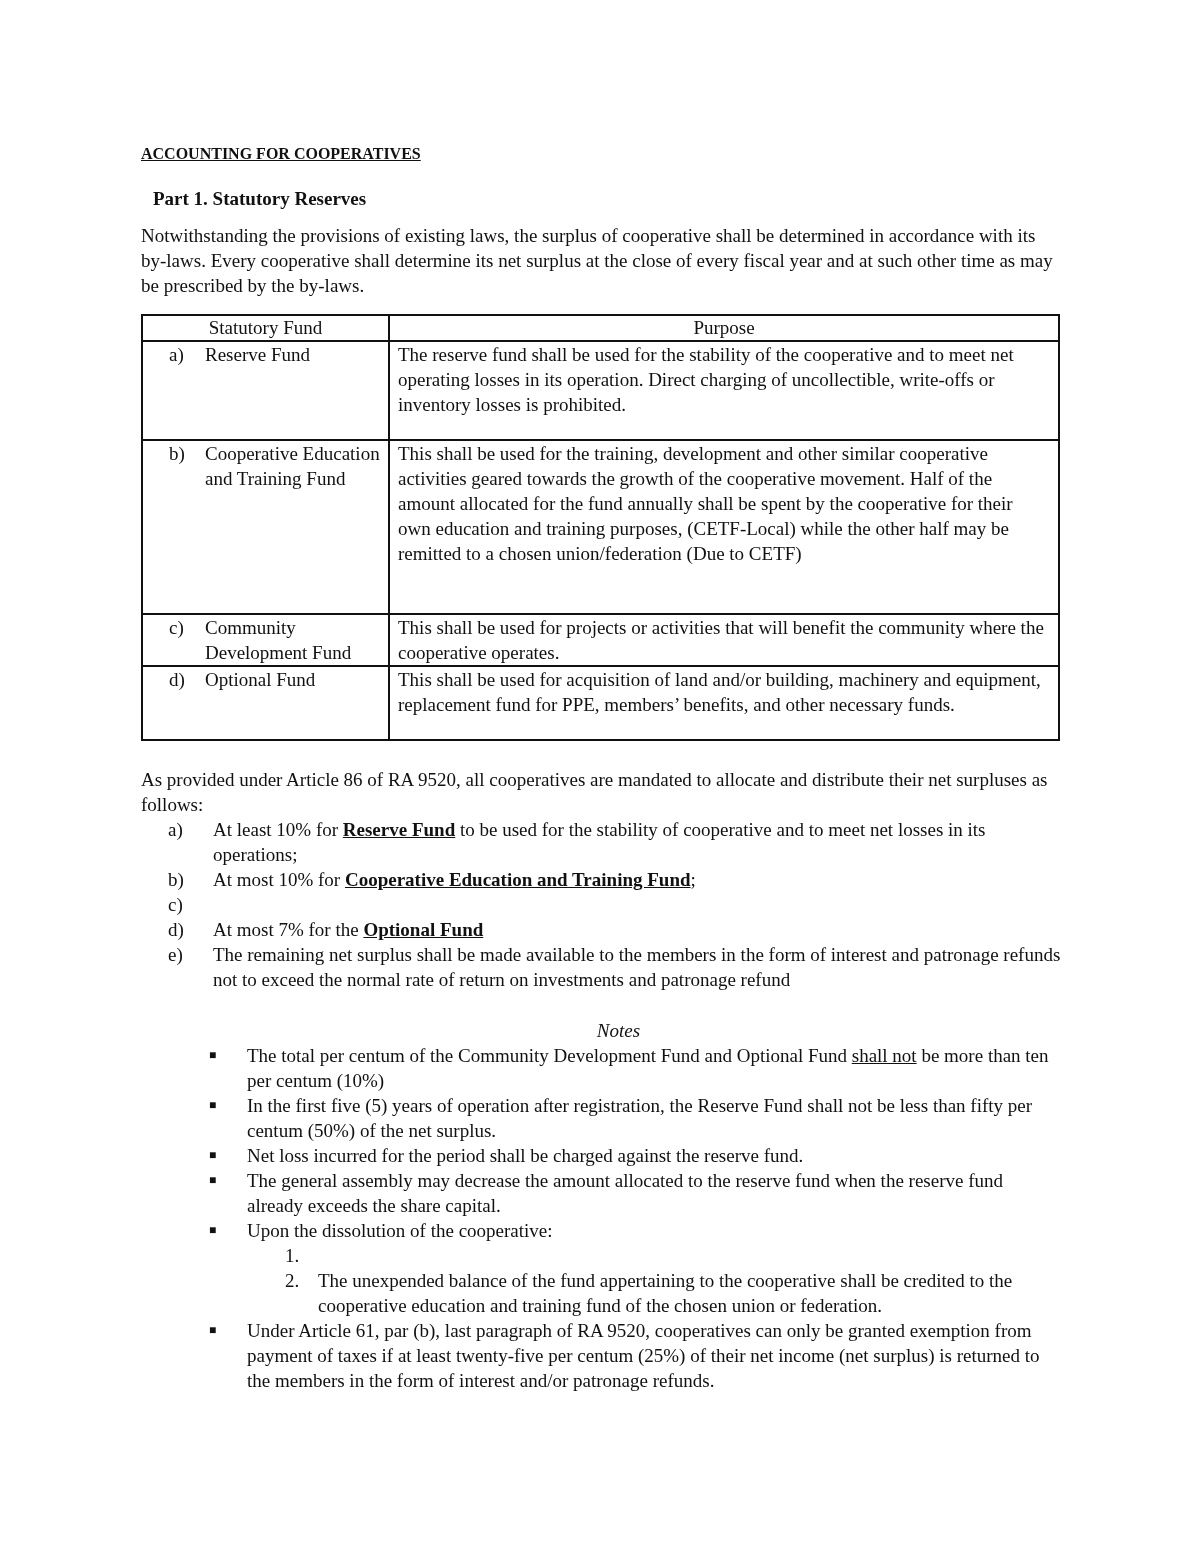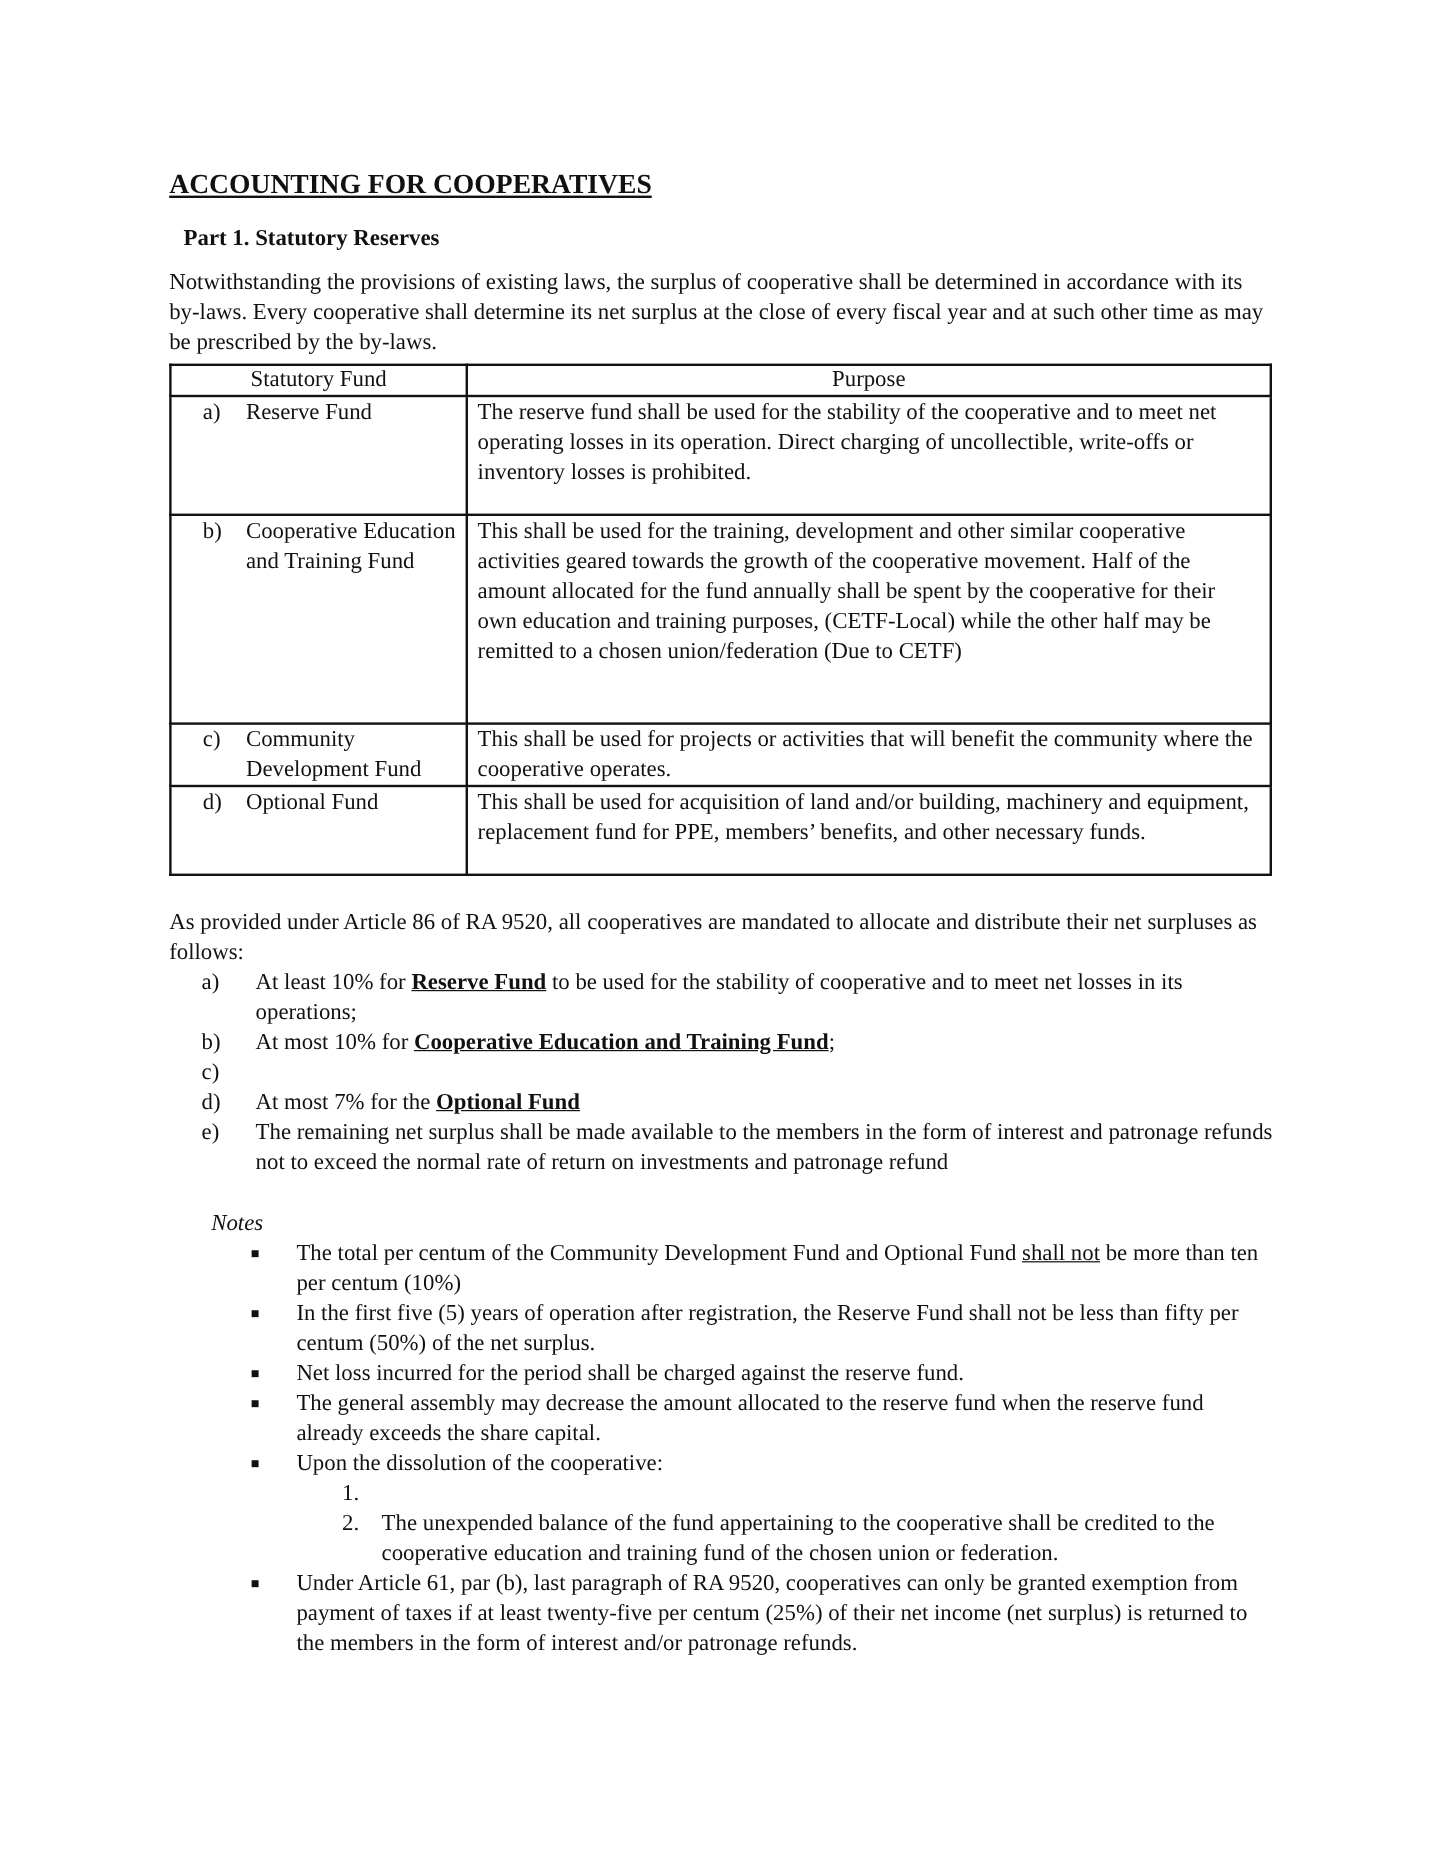--- a/index.html
+++ b/index.html
@@ -2,45 +2,45 @@
 <html><head>
   <meta charset="utf-8">
   <style>
     html, body { margin: 0; padding: 0; background: #ffffff; }
     body {
       width: 1200px; height: 1553px; position: relative; overflow: hidden;
       font-family: "Liberation Serif", "DejaVu Serif", serif;
       color: #111; font-size: 19px; line-height: 25px;
     }
     .page { position: absolute; left: 141px; top: 141px; width: 920px; }
-    .title { font-weight: bold; text-decoration: underline; font-size: 23px; margin: 0 0 20px 0; }
+    .title { font-weight: bold; text-decoration: underline; font-size: 16px; margin: 0 0 20px 0; }
     .part-heading { font-weight: bold; margin: 12px; }
     .para { margin: 0; }
     table.funds {
-      border-collapse: collapse; width: 919px; margin-top: 5px;
+      border-collapse: collapse; width: 919px; margin-top: 16px;
       border: 2px solid #111;
     }
     table.funds td, table.funds th {
       border: 2px solid #111; vertical-align: top; padding: 0 8px 0 8px;
       font-weight: normal; text-align: left;
     }
     table.funds th { text-align: center; line-height: 24px; }
     table.funds td.col1 { width: 229px; }
     .fund-label { display: flex; }
     .fund-letter { width: 36px; padding-left: 18px; flex-shrink: 0; }
     .row-a td { height: 97px; }
     .row-b td { height: 172px; }
     .row-c td { height: 48px; }
     .row-d td { height: 72px; }
     .intro2 { margin-top: 26px; }
     ol.alloc { list-style: none; margin: 0; padding: 0; }
     ol.alloc li { display: flex; }
     .li-letter { width: 45px; padding-left: 27px; flex-shrink: 0; }
     .u-bold { font-weight: bold; text-decoration: underline; }
-    .notes-label { font-style: italic; margin: 26px 0 0 35px; }
+    .notes-label { font-style: italic; margin: 26px 0 0 35px; text-align: center; }
     ul.notes { list-style: none; margin: 0; padding: 0; }
     ul.notes > li { display: flex; }
     .bullet { width: 38px; padding-left: 68px; flex-shrink: 0; font-size: 12px; }
     ul.sub { list-style: none; margin: 0; padding: 0; }
     ul.sub li { display: flex; }
     .num { width: 33px; padding-left: 38px; flex-shrink: 0; }
     .ul { text-decoration: underline; }
   </style>
 </head>
 <body>

